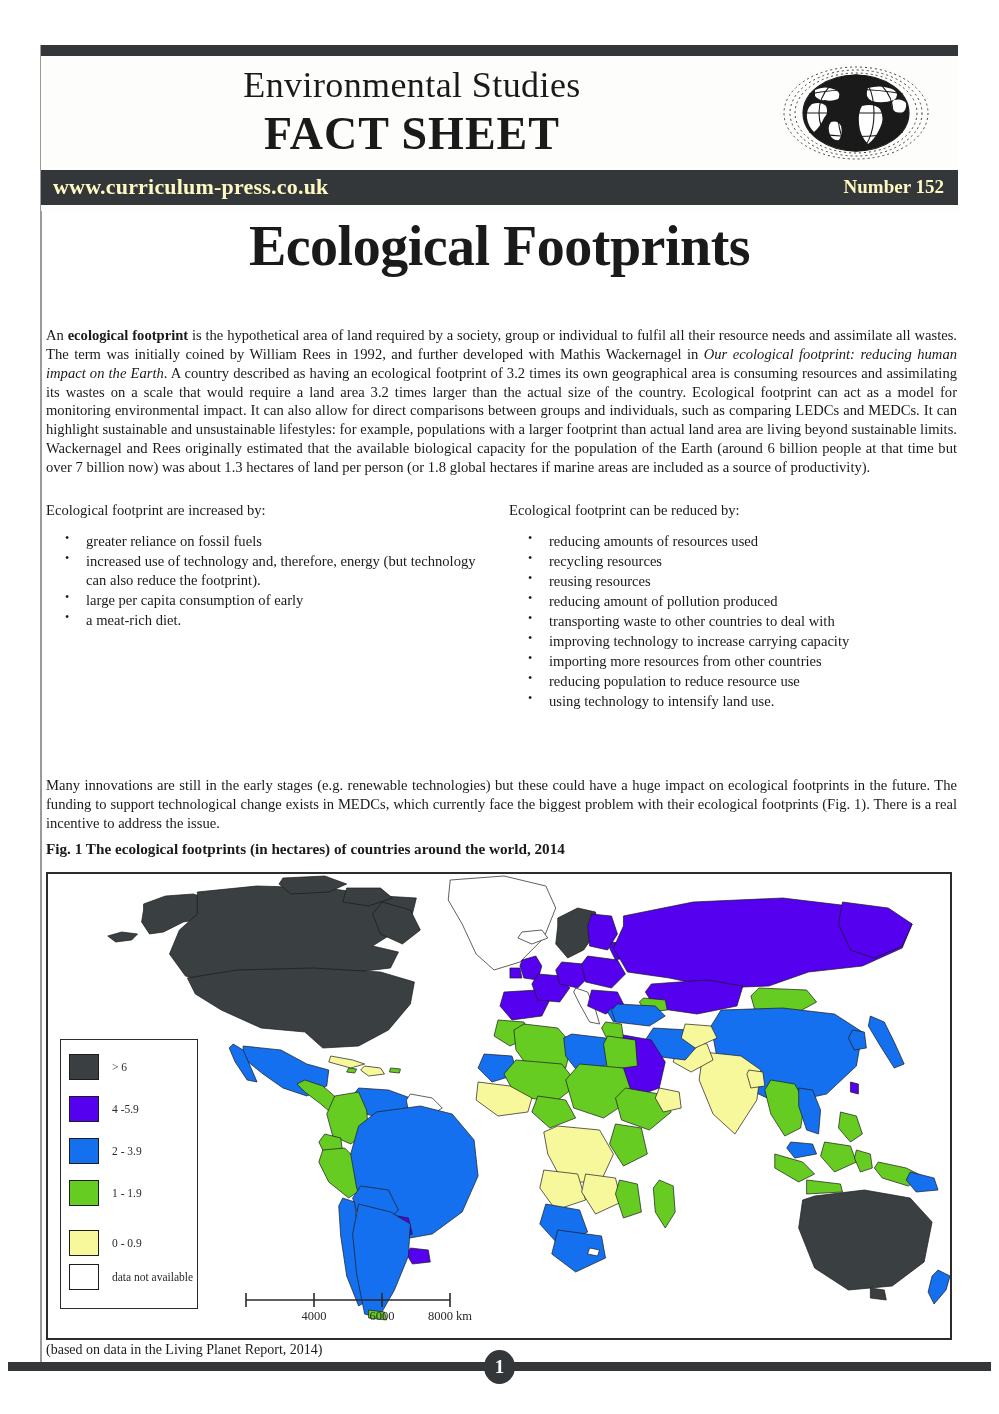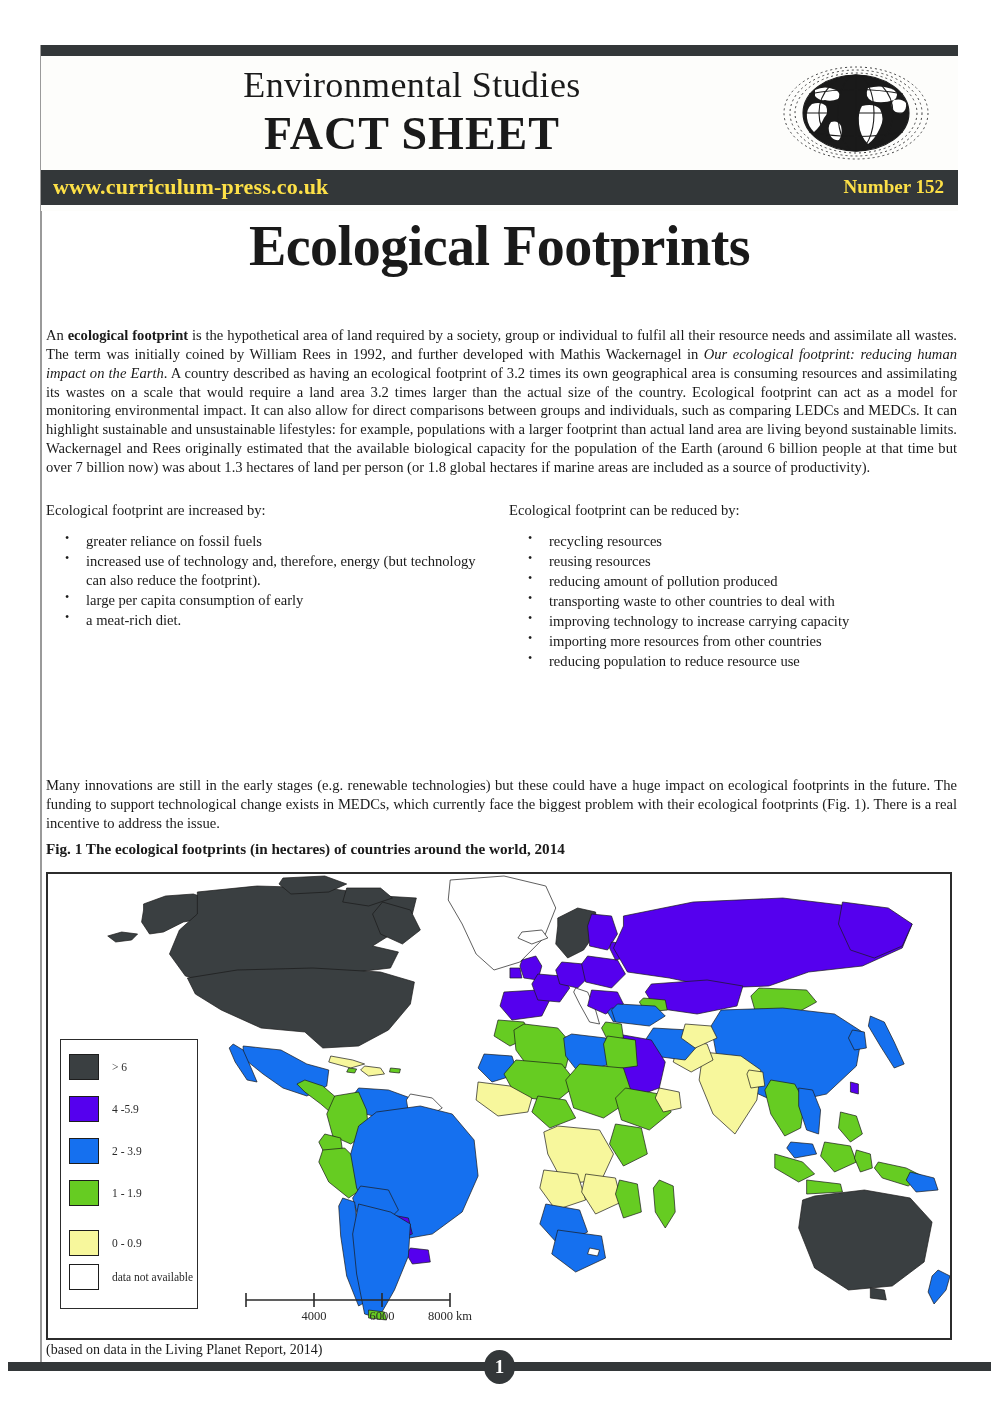--- a/index.html
+++ b/index.html
@@ -58,21 +58,21 @@
   #globe-logo {
     position: absolute;
     right: 22px; top: 6px;
     width: 160px; height: 102px;
   }
   #urlbar {
     position: absolute;
     left: 41px; top: 170px;
     width: 917px; height: 35px;
     background: #333739;
-    color: #fde047;
+    color: #fef9c3;
     box-sizing: border-box;
   }
   #site-url {
     position: absolute;
     left: 12px; top: 4px;
     font-size: 22px;
     font-weight: bold;
     letter-spacing: .2px;
   }
   #issue-number {
@@ -298,27 +298,29 @@
     <li>greater reliance on fossil fuels</li>
     <li>increased use of technology and, therefore, energy (but technology can also reduce the footprint).</li>
     <li>large per capita consumption of early</li>
     <li>a meat-rich diet.</li>
   </ul>
 </div>
 
 <div id="col-right">
   <div class="col-head">Ecological footprint can be reduced by:</div>
   <ul class="bullets">
+    <li>reducing amounts of resources used</li>
     <li>recycling resources</li>
     <li>reusing resources</li>
     <li>reducing amount of pollution produced</li>
     <li>transporting waste to other countries to deal with</li>
     <li>improving technology to increase carrying capacity</li>
     <li>importing more resources from other countries</li>
     <li>reducing population to reduce resource use</li>
+    <li>using technology to intensify land use.</li>
   </ul>
 </div>
 
 <p id="outro" class="bodytext">Many innovations are still in the early stages (e.g. renewable technologies) but these could have a huge impact on ecological footprints in the future. The funding to support technological change exists in MEDCs, which currently face the biggest problem with their ecological footprints (Fig. 1). There is a real incentive to address the issue.</p>
 
 <div id="fig-caption">Fig. 1 The ecological footprints (in hectares) of countries around the world, 2014</div>
 
 <div id="map-figure">
 
   <svg id="map-svg" viewBox="0 0 906 464" preserveAspectRatio="none">

